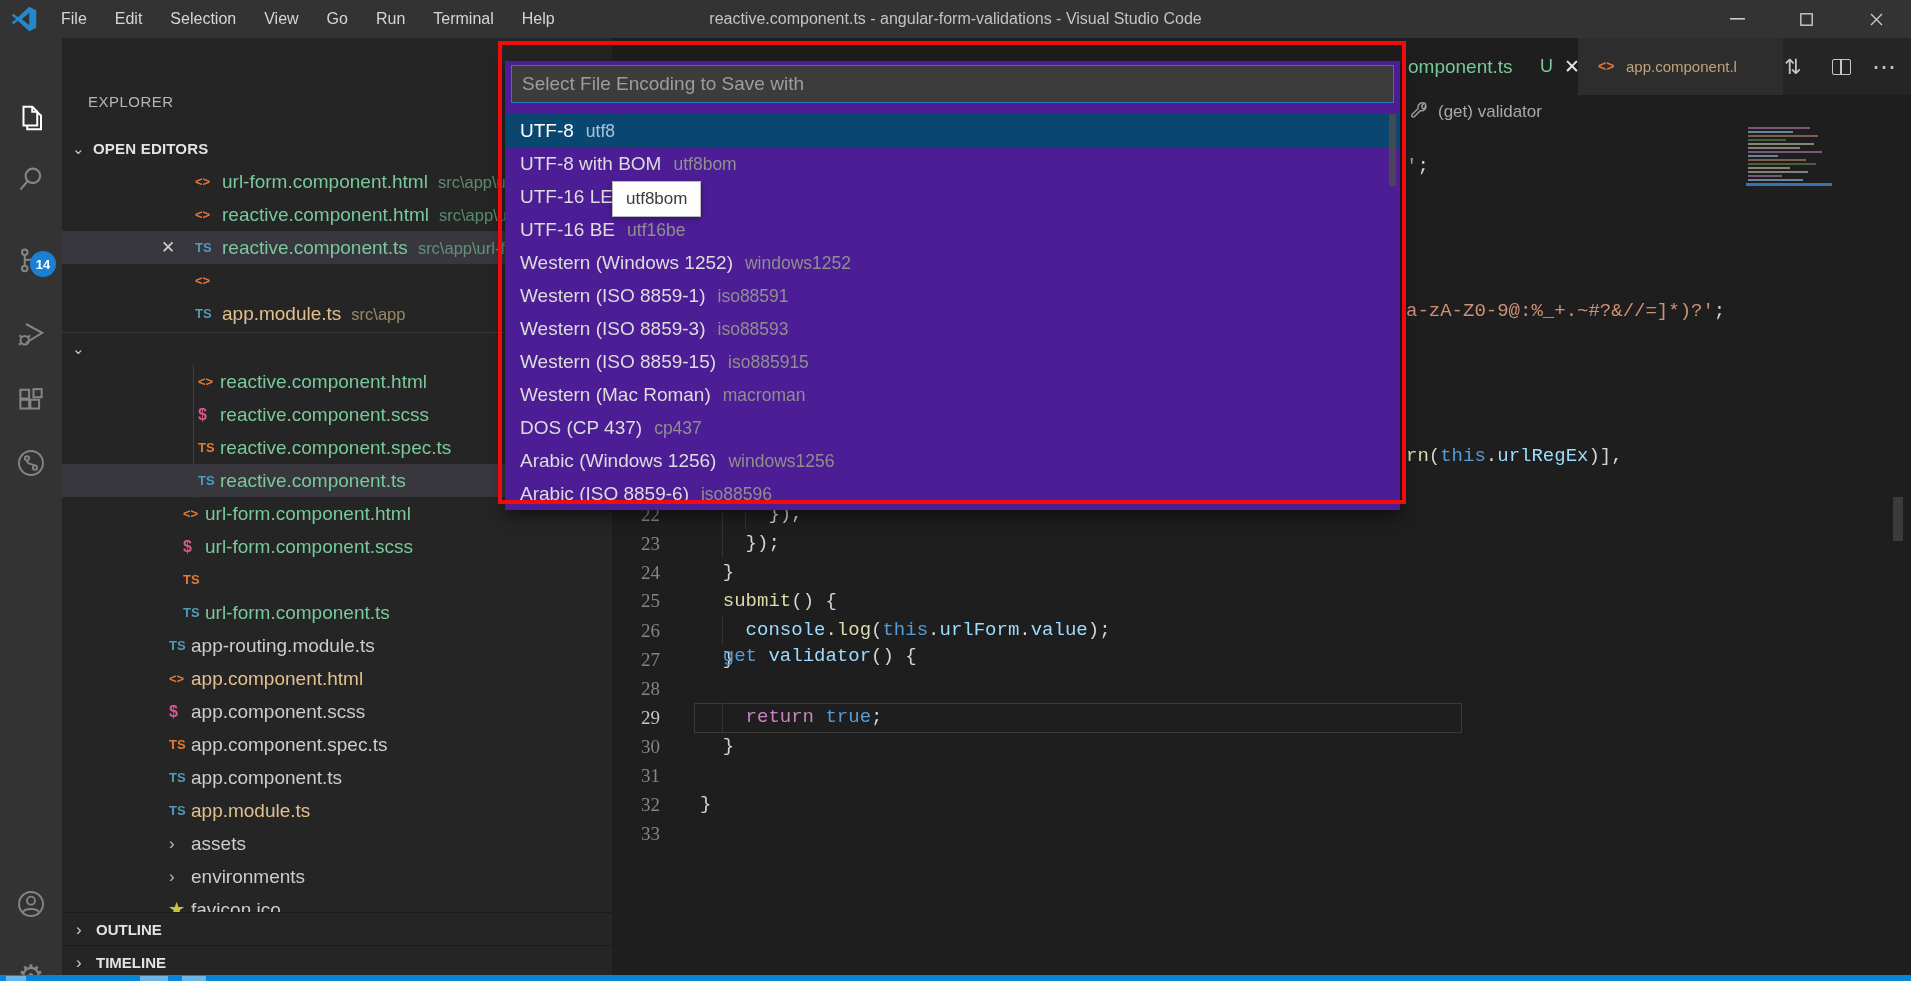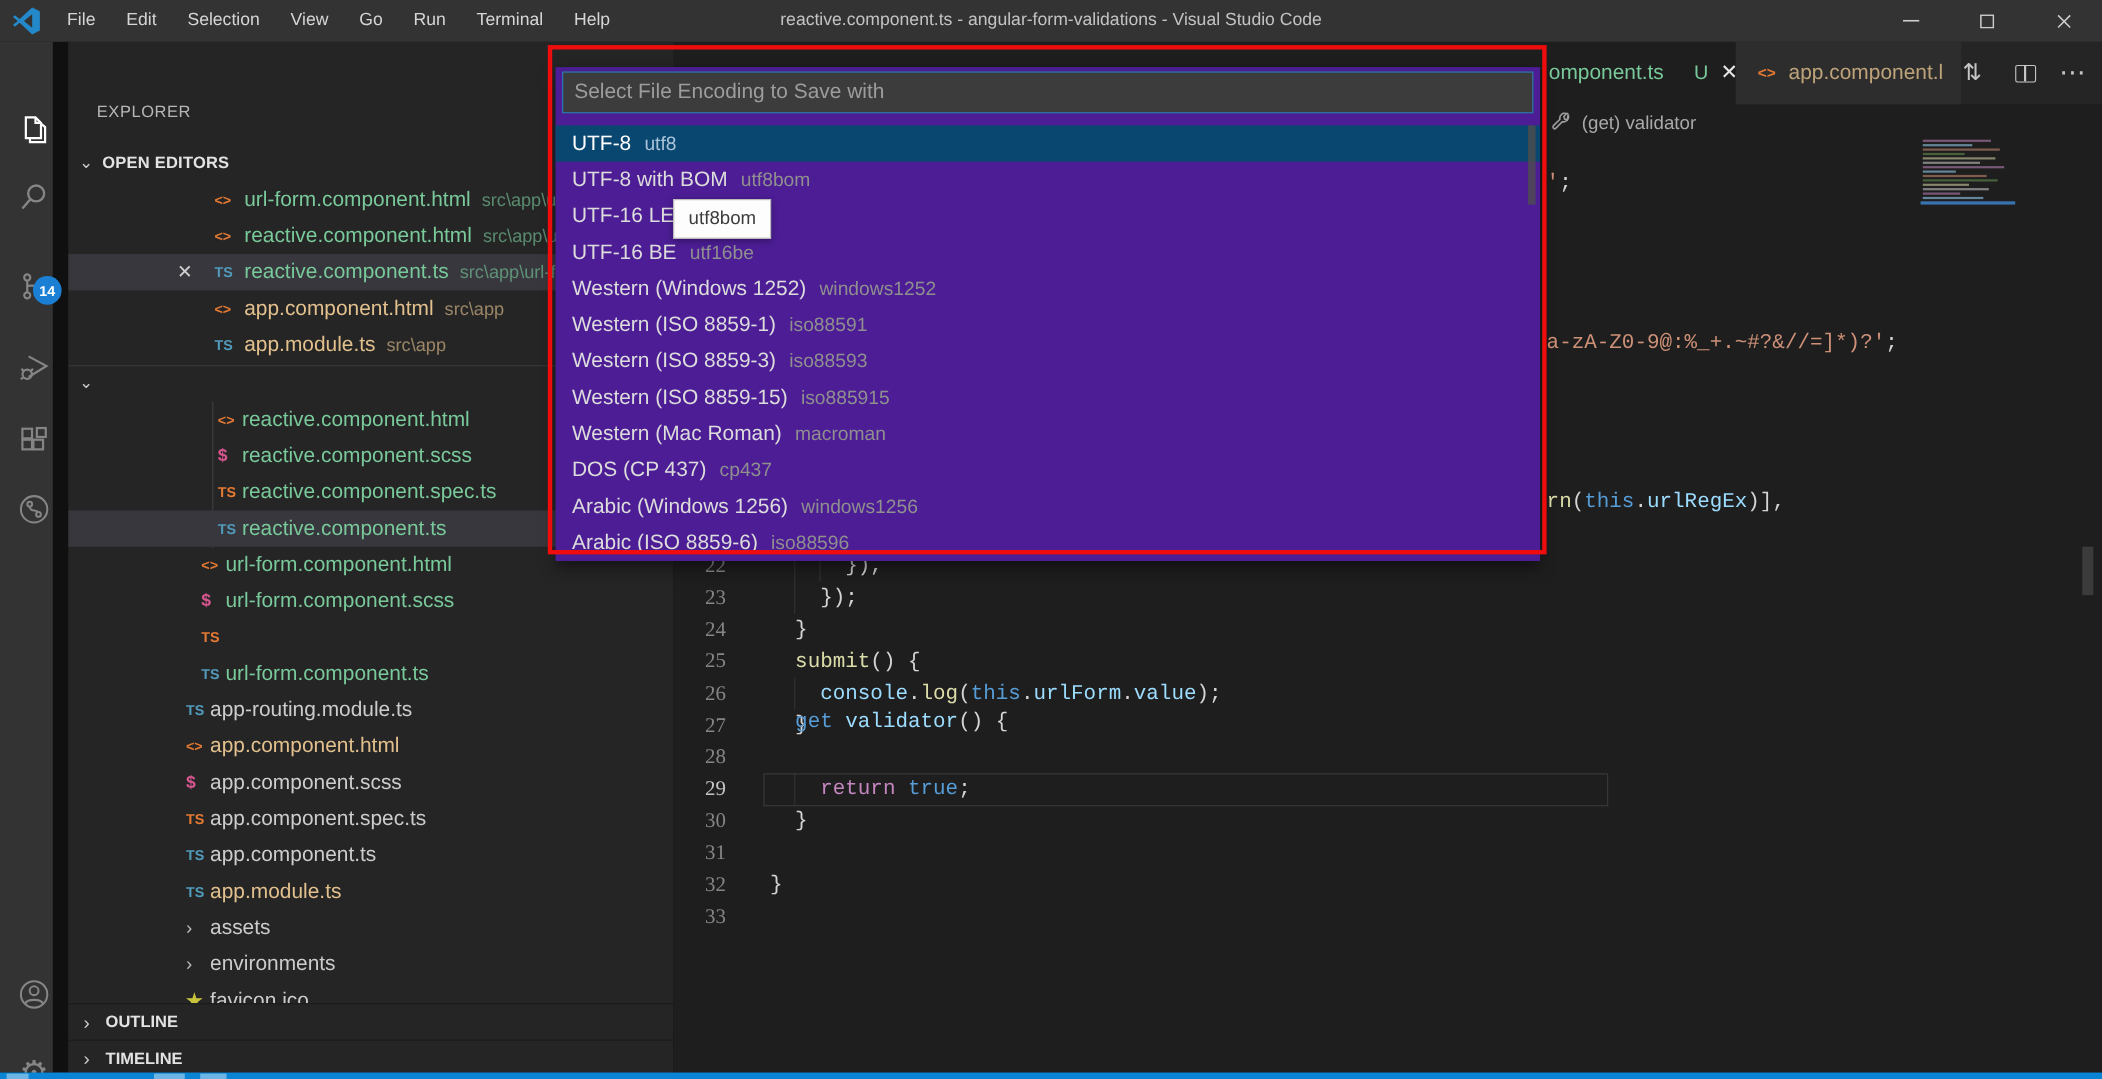--- a/index.html
+++ b/index.html
@@ -10,21 +10,21 @@
 
   
   #titlebar{left:0;top:0;width:1911px;height:38px;background:#333333;display:flex;align-items:center;z-index:40;}
   #vscode-logo{width:30px;height:28px;margin-left:9px;margin-right:8px;flex:0 0 auto;}
   .menu-item{padding:0 14px;font-size:16px;color:#d6d6d6;line-height:38px;cursor:default;}
   #window-title{position:absolute;left:0;top:0;width:1911px;text-align:center;line-height:38px;font-size:16px;color:#c3c3c3;pointer-events:none;}
   .win-btn{position:absolute;top:0;width:69px;height:38px;display:flex;align-items:center;justify-content:center;}
   .win-btn svg{display:block;}
 
   
-  #activitybar{left:0;top:38px;width:48px;height:937px;background:#333333;z-index:20;}
+  #activitybar{left:0;top:38px;width:62px;height:937px;background:#333333;z-index:20;}
   .act-icon{position:absolute;left:0;width:62px;height:52px;display:flex;align-items:center;justify-content:center;color:#858585;}
   .act-icon.active{color:#ffffff;}
   #scm-badge{position:absolute;left:30px;top:16px;width:26px;height:26px;border-radius:13px;background:#1b80d4;color:#fff;
              font-size:13px;display:flex;align-items:center;justify-content:center;font-weight:bold;}
   .gear-glyph{font-size:30px;line-height:30px;}
 
   
   #sidebar{left:62px;top:38px;width:550px;height:937px;background:#252526;z-index:10;overflow:hidden;}
   #explorer-title{position:absolute;left:26px;top:55px;font-size:15px;color:#b6b6b6;letter-spacing:.5px;}
   .side-header{position:absolute;left:0;width:550px;height:33px;line-height:33px;font-weight:bold;font-size:15px;color:#e3e3e3;}
@@ -54,21 +54,21 @@
   
   #editor-bg{left:612px;top:38px;width:1299px;height:937px;background:#1e1e1e;}
   #tabstrip{left:612px;top:38px;width:1299px;height:57px;background:#252526;}
   .tab{position:absolute;top:0;height:57px;}
   #tab1{left:0;width:966px;background:#1e1e1e;border-right:1px solid #252526;}
   #tab1 .tlabel{position:absolute;left:796px;top:0;line-height:57px;font-size:19px;color:#79c99a;}
   #tab1 .tbadge{position:absolute;left:928px;top:0;line-height:57px;font-size:18px;color:#79c99a;}
   #tab1 .tclose{position:absolute;left:938px;top:0;line-height:57px;font-size:19px;color:#e8e8e8;padding-left:14px;}
   #tab2{left:966px;width:205px;background:#2d2d2d;overflow:hidden;}
   #tab2 .ticon{position:absolute;left:20px;top:0;line-height:57px;font-size:14px;font-weight:bold;color:#e37933;}
-  #tab2 .tlabel{position:absolute;left:48px;top:0;line-height:57px;font-size:19px;color:rgba(226,192,141,.8);}
+  #tab2 .tlabel{position:absolute;left:48px;top:0;line-height:57px;font-size:15px;color:rgba(226,192,141,.8);}
   .ed-action{position:absolute;top:0;height:57px;display:flex;align-items:center;color:#c5c5c5;}
   #act-compare{left:1172px;font-size:21px;}
   #act-split{left:1220px;}
   #act-more{left:1260px;font-size:24px;letter-spacing:2px;}
   .split-glyph{width:17px;height:14px;border:1.6px solid #c5c5c5;position:relative;border-radius:2px;}
   .split-glyph::after{content:"";position:absolute;left:7px;top:0;width:1.6px;height:14px;background:#c5c5c5;}
   #breadcrumb{left:612px;top:95px;width:1299px;height:33px;background:#1e1e1e;}
   #breadcrumb .wrench{position:absolute;left:798px;top:7px;}
   #breadcrumb .btext{position:absolute;left:826px;top:0;line-height:33px;font-size:17px;color:#a9a9a9;}
 
@@ -220,21 +220,20 @@
         <span class="ficon html" style="left: 133px;">&lt;&gt;</span>
         <span class="fname st-added" style="left: 160px;"><span>reactive.component.html</span><span class="fdesc">src\app\url-for</span></span>
       </div>
       <div class="row sel" style="top: 193px;">
         <span class="close-x">✕</span>
         <span class="ficon ts" style="left: 133px;">TS</span>
         <span class="fname st-added" style="left: 160px;"><span>reactive.component.ts</span><span class="fdesc">src\app\url-form\</span></span>
       </div>
       <div class="row" style="top: 226px;">
         <span class="ficon html" style="left: 133px;">&lt;&gt;</span>
-        <span class="fname st-modified" style="left: 160px;"><span>app.component.html</span><span class="fdesc">src\app</span></span>
       </div>
       <div class="row" style="top: 259px;">
         <span class="ficon ts" style="left: 133px;">TS</span>
         <span class="fname st-modified" style="left: 160px;"><span>app.module.ts</span><span class="fdesc">src\app</span></span>
       </div>
     </div>
 
   <div id="oe-sep"></div>
   <div class="side-header" style="top:294px;">
     <span class="chev">⌄</span>

